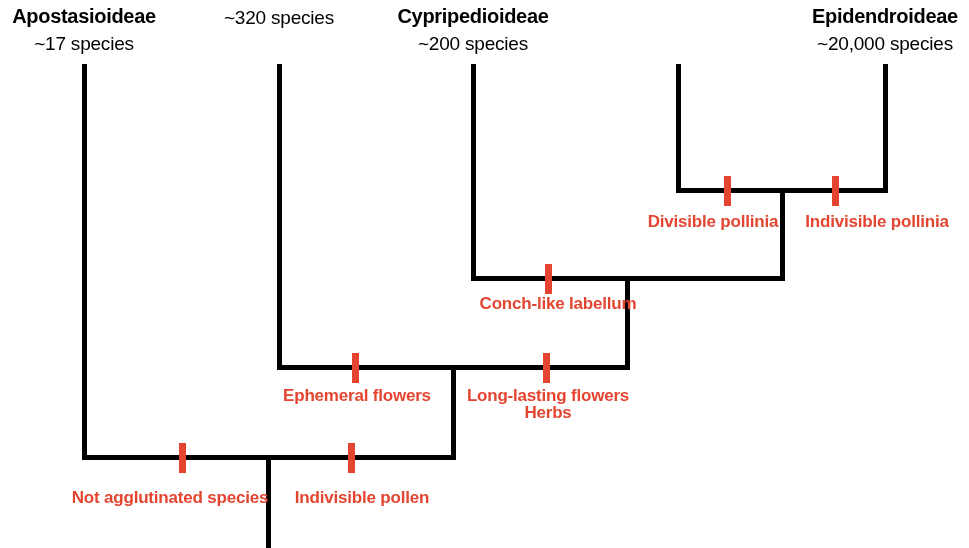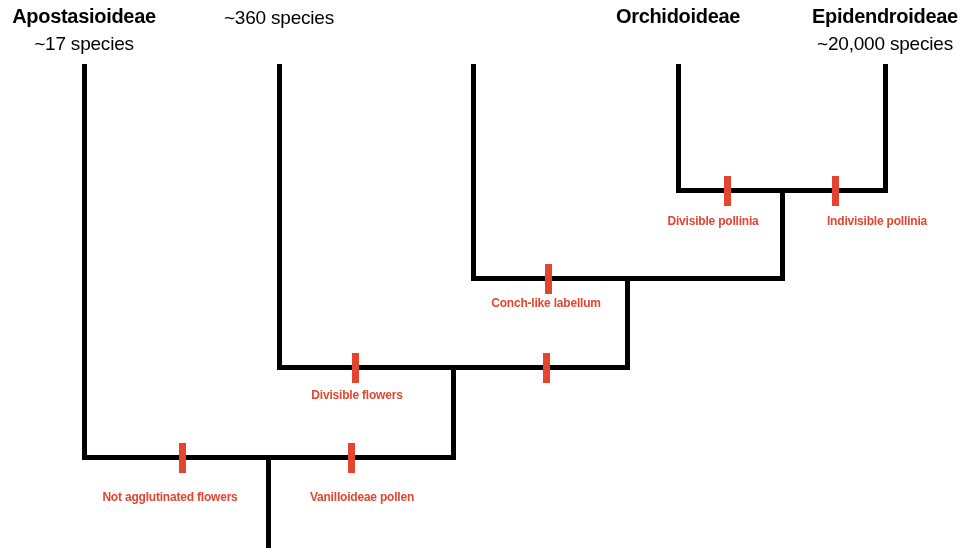--- a/index.html
+++ b/index.html
@@ -49,41 +49,44 @@
     width: 7px;
     height: 30px;
     background: var(--accent, #e34530);
     z-index: 2;
   }
   
   .trait-label {
     position: absolute;
     text-align: center;
     color: var(--accent, #e34530);
-    font-size: 12px;
+    font-size: 17px;
     font-weight: 700;
     letter-spacing: -0.2px;
     line-height: 17px;
     z-index: 3;
   }
 </style>
 </head>
 <body>
 
 <div class="canvas">
 
   <div class="taxon" style="left:-26px">
     <div class="name">Apostasioideae</div>
     <div class="count">~17 species</div>
   </div>
   <div class="taxon" style="left:169px">
-    <div class="count">~360 species</div>
+    <div class="count">~320 species</div>
+  </div>
+  <div class="taxon" style="left:363px">
+    <div class="name">Cypripedioideae</div>
+    <div class="count">~200 species</div>
   </div>
   <div class="taxon" style="left:568px">
-    <div class="name">Orchidoideae</div>
   </div>
   <div class="taxon" style="left:775px">
     <div class="name">Epidendroideae</div>
     <div class="count">~20,000 species</div>
   </div>
 
   <div class="vline" style="left:82px;  top:64px;  height:396px"></div>
   <div class="vline" style="left:277px; top:64px;  height:306px"></div>
   <div class="vline" style="left:471px; top:64px;  height:217px"></div>
   <div class="vline" style="left:676px; top:64px;  height:129px"></div>
@@ -106,24 +109,28 @@
   <div class="tick" style="left:545px; top:264px"></div>
   <div class="tick" style="left:352px; top:353px"></div>
   <div class="tick" style="left:543px; top:353px"></div>
   <div class="tick" style="left:179px; top:443px"></div>
   <div class="tick" style="left:348px; top:443px"></div>
 
   <div class="trait-label" style="left:613px; top:213px; width:200px">Divisible pollinia</div>
 
   <div class="trait-label" style="left:777px; top:213px; width:200px">Indivisible pollinia</div>
 
-  <div class="trait-label" style="left:436px; top:295px; width:220px">Conch-like labellum</div>
+  <div class="trait-label" style="left:448px; top:295px; width:220px">Conch-like labellum</div>
 
   <div class="trait-label" style="left:247px; top:387px; width:220px">
-    <div>Divisible flowers</div>
+    <div>Ephemeral flowers</div>
   </div>
 
+  <div class="trait-label" style="left:438px; top:387px; width:220px">
+    <div>Long-lasting flowers</div>
+    <div>Herbs</div>
+  </div>
 
-  <div class="trait-label" style="left:40px; top:489px; width:260px">Not agglutinated flowers</div>
+  <div class="trait-label" style="left:40px; top:489px; width:260px">Not agglutinated species</div>
 
-  <div class="trait-label" style="left:242px; top:489px; width:240px">Vanilloideae pollen</div>
+  <div class="trait-label" style="left:242px; top:489px; width:240px">Indivisible pollen</div>
 
 </div>
 
 </body></html>

